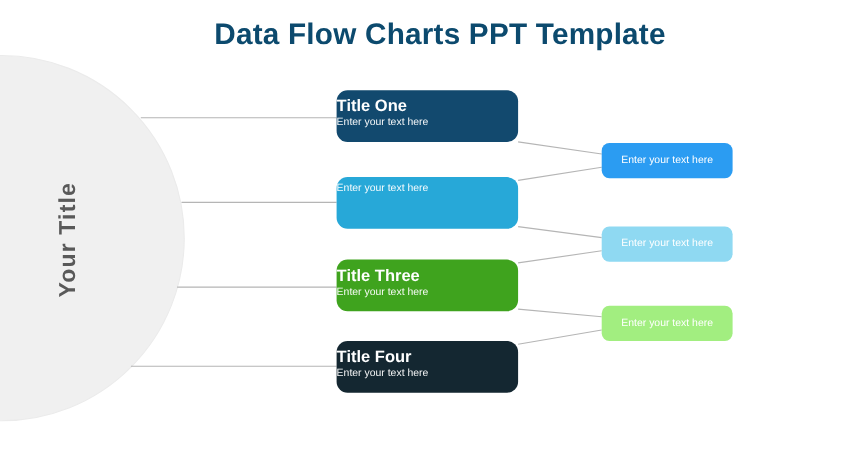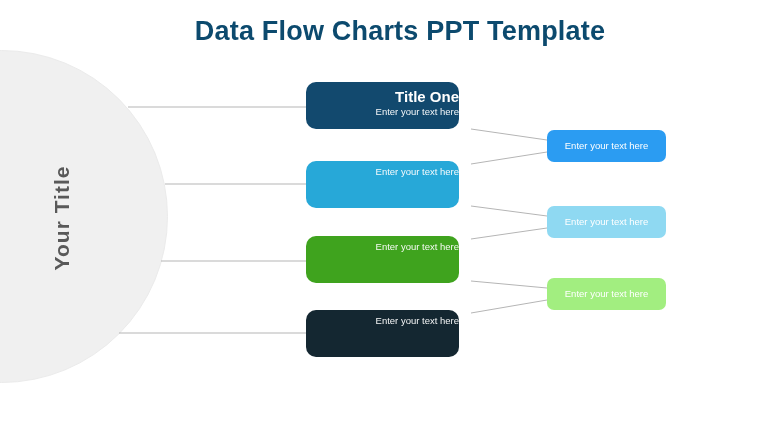--- a/index.html
+++ b/index.html
@@ -53,25 +53,25 @@
   }
   .connectors {
     position: absolute;
     left: 0;
     top: 0;
     pointer-events: none;
   }
   .stage-box {
     position: absolute;
     left: 306px;
-    width: 153px;
+    width: 165px;
     height: 47px;
     border-radius: 10px;
     color: #ffffff;
-    text-align: right;
+    text-align: left;
     box-sizing: border-box;
     padding-top: 5px;
   }
   .stage-title {
     font-size: 15px;
     font-weight: bold;
     line-height: 19px;
   }
   .stage-subtitle {
     font-size: 9.5px;
@@ -122,24 +122,26 @@
   <div class="stage-box" style="top: 82px; background-color: rgb(18, 73, 110);">
     <div class="stage-title">Title One</div>
     <div class="stage-subtitle">Enter your text here</div>
   </div>
 
   <div class="stage-box" style="top: 161px; background-color: rgb(39, 168, 216);">
     <div class="stage-subtitle">Enter your text here</div>
   </div>
 
   <div class="stage-box" style="top: 236px; background-color: rgb(63, 163, 30);">
+    <div class="stage-title">Title Three</div>
     <div class="stage-subtitle">Enter your text here</div>
   </div>
 
   <div class="stage-box" style="top: 310px; background-color: rgb(20, 39, 49);">
+    <div class="stage-title">Title Four</div>
     <div class="stage-subtitle">Enter your text here</div>
   </div>
 
   <div class="output-box" style="top: 130px; background-color: rgb(43, 156, 242);">
     <div class="output-label">Enter your text here</div>
   </div>
 
   <div class="output-box" style="top: 206px; background-color: rgb(143, 217, 242);">
     <div class="output-label">Enter your text here</div>
   </div>

